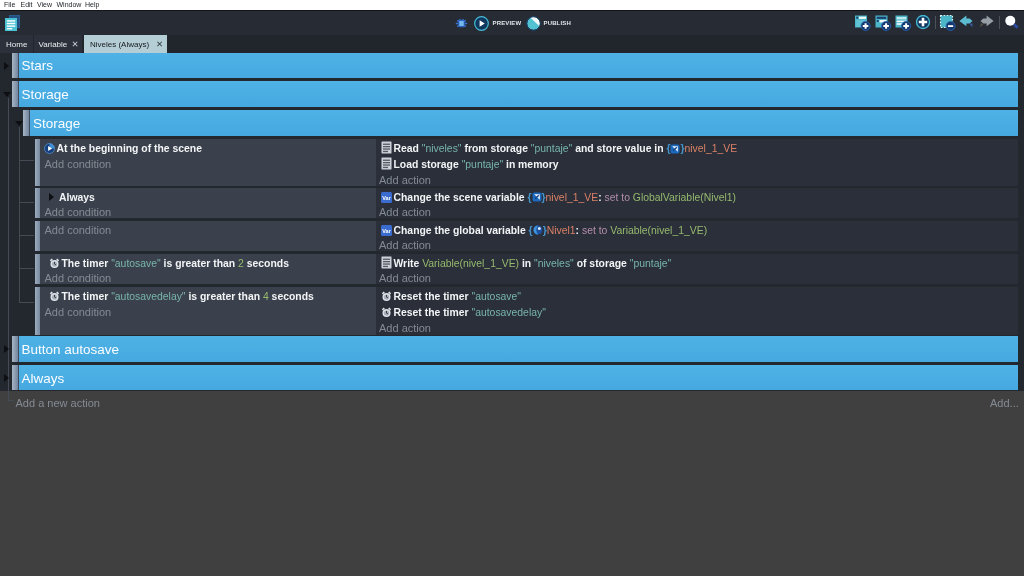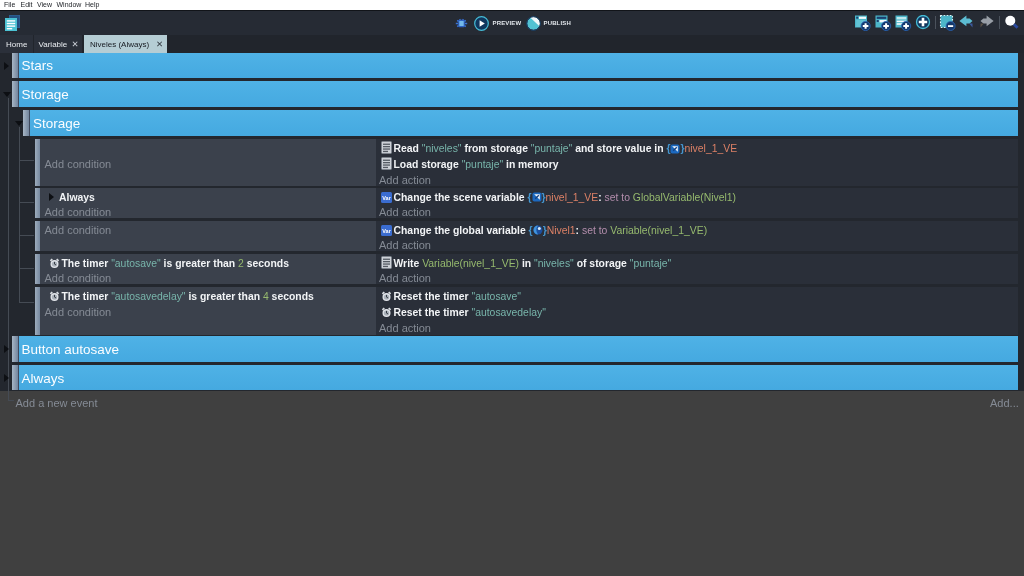--- a/index.html
+++ b/index.html
@@ -178,20 +178,26 @@
   <div class="gtitle" style="left:21.5px;top:86.5px">Storage</div>
   <div class="arrow" style="left:2.5px;top:92px;border-top:5px solid #0d0f13;border-left:4px solid transparent;border-right:4px solid transparent"></div>
 
   <div class="gstrip" style="left:23px;top:109.5px;width:6.5px;height:26px"></div>
   <div class="gbar" style="left:29.5px;top:109.5px;width:988px;height:26px"></div>
   <div class="gtitle" style="left:33px;top:115.5px">Storage</div>
   <div class="arrow" style="left:14.5px;top:121px;border-top:5px solid #0d0f13;border-left:4px solid transparent;border-right:4px solid transparent"></div>
 
   <div class="estrip" style="top:139px;height:46.5px"></div>
   <div class="condcell" style="top:139px;height:46.5px">
+    <div class="line" style="left:4px;top:2px"><svg width="11" height="11" viewBox="0 0 11 11">
+          <circle cx="5.5" cy="5.5" r="5" fill="#153f7c"></circle>
+          <path d="M5.5 0.5a5 5 0 0 1 5 5L5.5 5.5z" fill="#3f8fd8"></path>
+          <circle cx="5.5" cy="5.5" r="5" fill="none" stroke="#5e9ad8" stroke-width="0.7"></circle>
+          <path d="M4.1 3.1l4 2.4-4 2.4z" fill="#fff"></path>
+        </svg>At the beginning of the scene</div>
     <div class="line add" style="left:5px;top:18px">Add condition</div>
   </div>
   <div class="actcell" style="top:139px;height:46.5px">
     <div class="line" style="left:4.5px;top:2px"><svg width="11" height="13" viewBox="0 0 11 13">
           <rect x="0.5" y="0.5" width="10" height="12" rx="1" fill="#cdd1d7" stroke="#7d838c"></rect>
           <rect x="2" y="2.6" width="7" height="1.3" fill="#555b64"></rect>
           <rect x="2" y="5" width="7" height="1.3" fill="#555b64"></rect>
           <rect x="2" y="7.4" width="7" height="1.3" fill="#555b64"></rect>
           <rect x="2" y="9.8" width="5" height="1.3" fill="#555b64"></rect>
         </svg>Read <span class="q">"niveles"</span> from storage <span class="q">"puntaje"</span> and store value in <span class="br">{</span><svg class="bdg" width="10" height="10" viewBox="0 0 10 10">
@@ -292,15 +298,15 @@
   <div class="gstrip" style="left:11.5px;top:336px;width:7px;height:25.5px"></div>
   <div class="gbar" style="left:18.5px;top:336px;width:999px;height:25.5px"></div>
   <div class="gtitle" style="left:21.5px;top:342px">Button autosave</div>
   <div class="arrow" style="left:4px;top:345px;border-left:5px solid #0d0f13;border-top:4px solid transparent;border-bottom:4px solid transparent"></div>
 
   <div class="gstrip" style="left:11.5px;top:364.5px;width:7px;height:25.5px"></div>
   <div class="gbar" style="left:18.5px;top:364.5px;width:999px;height:25.5px"></div>
   <div class="gtitle" style="left:21.5px;top:370.5px">Always</div>
   <div class="arrow" style="left:4px;top:373.5px;border-left:5px solid #0d0f13;border-top:4px solid transparent;border-bottom:4px solid transparent"></div>
 
-  <div class="abs add" style="left:15.5px;top:396.5px;font-size:11px">Add a new event</div>
+  <div class="abs add" style="left:15.5px;top:396.5px;font-size:11px">Add a new action</div>
   <div class="abs add" style="left:990px;top:397px;font-size:11px">Add...</div>
 </div>
 
 </body></html>

